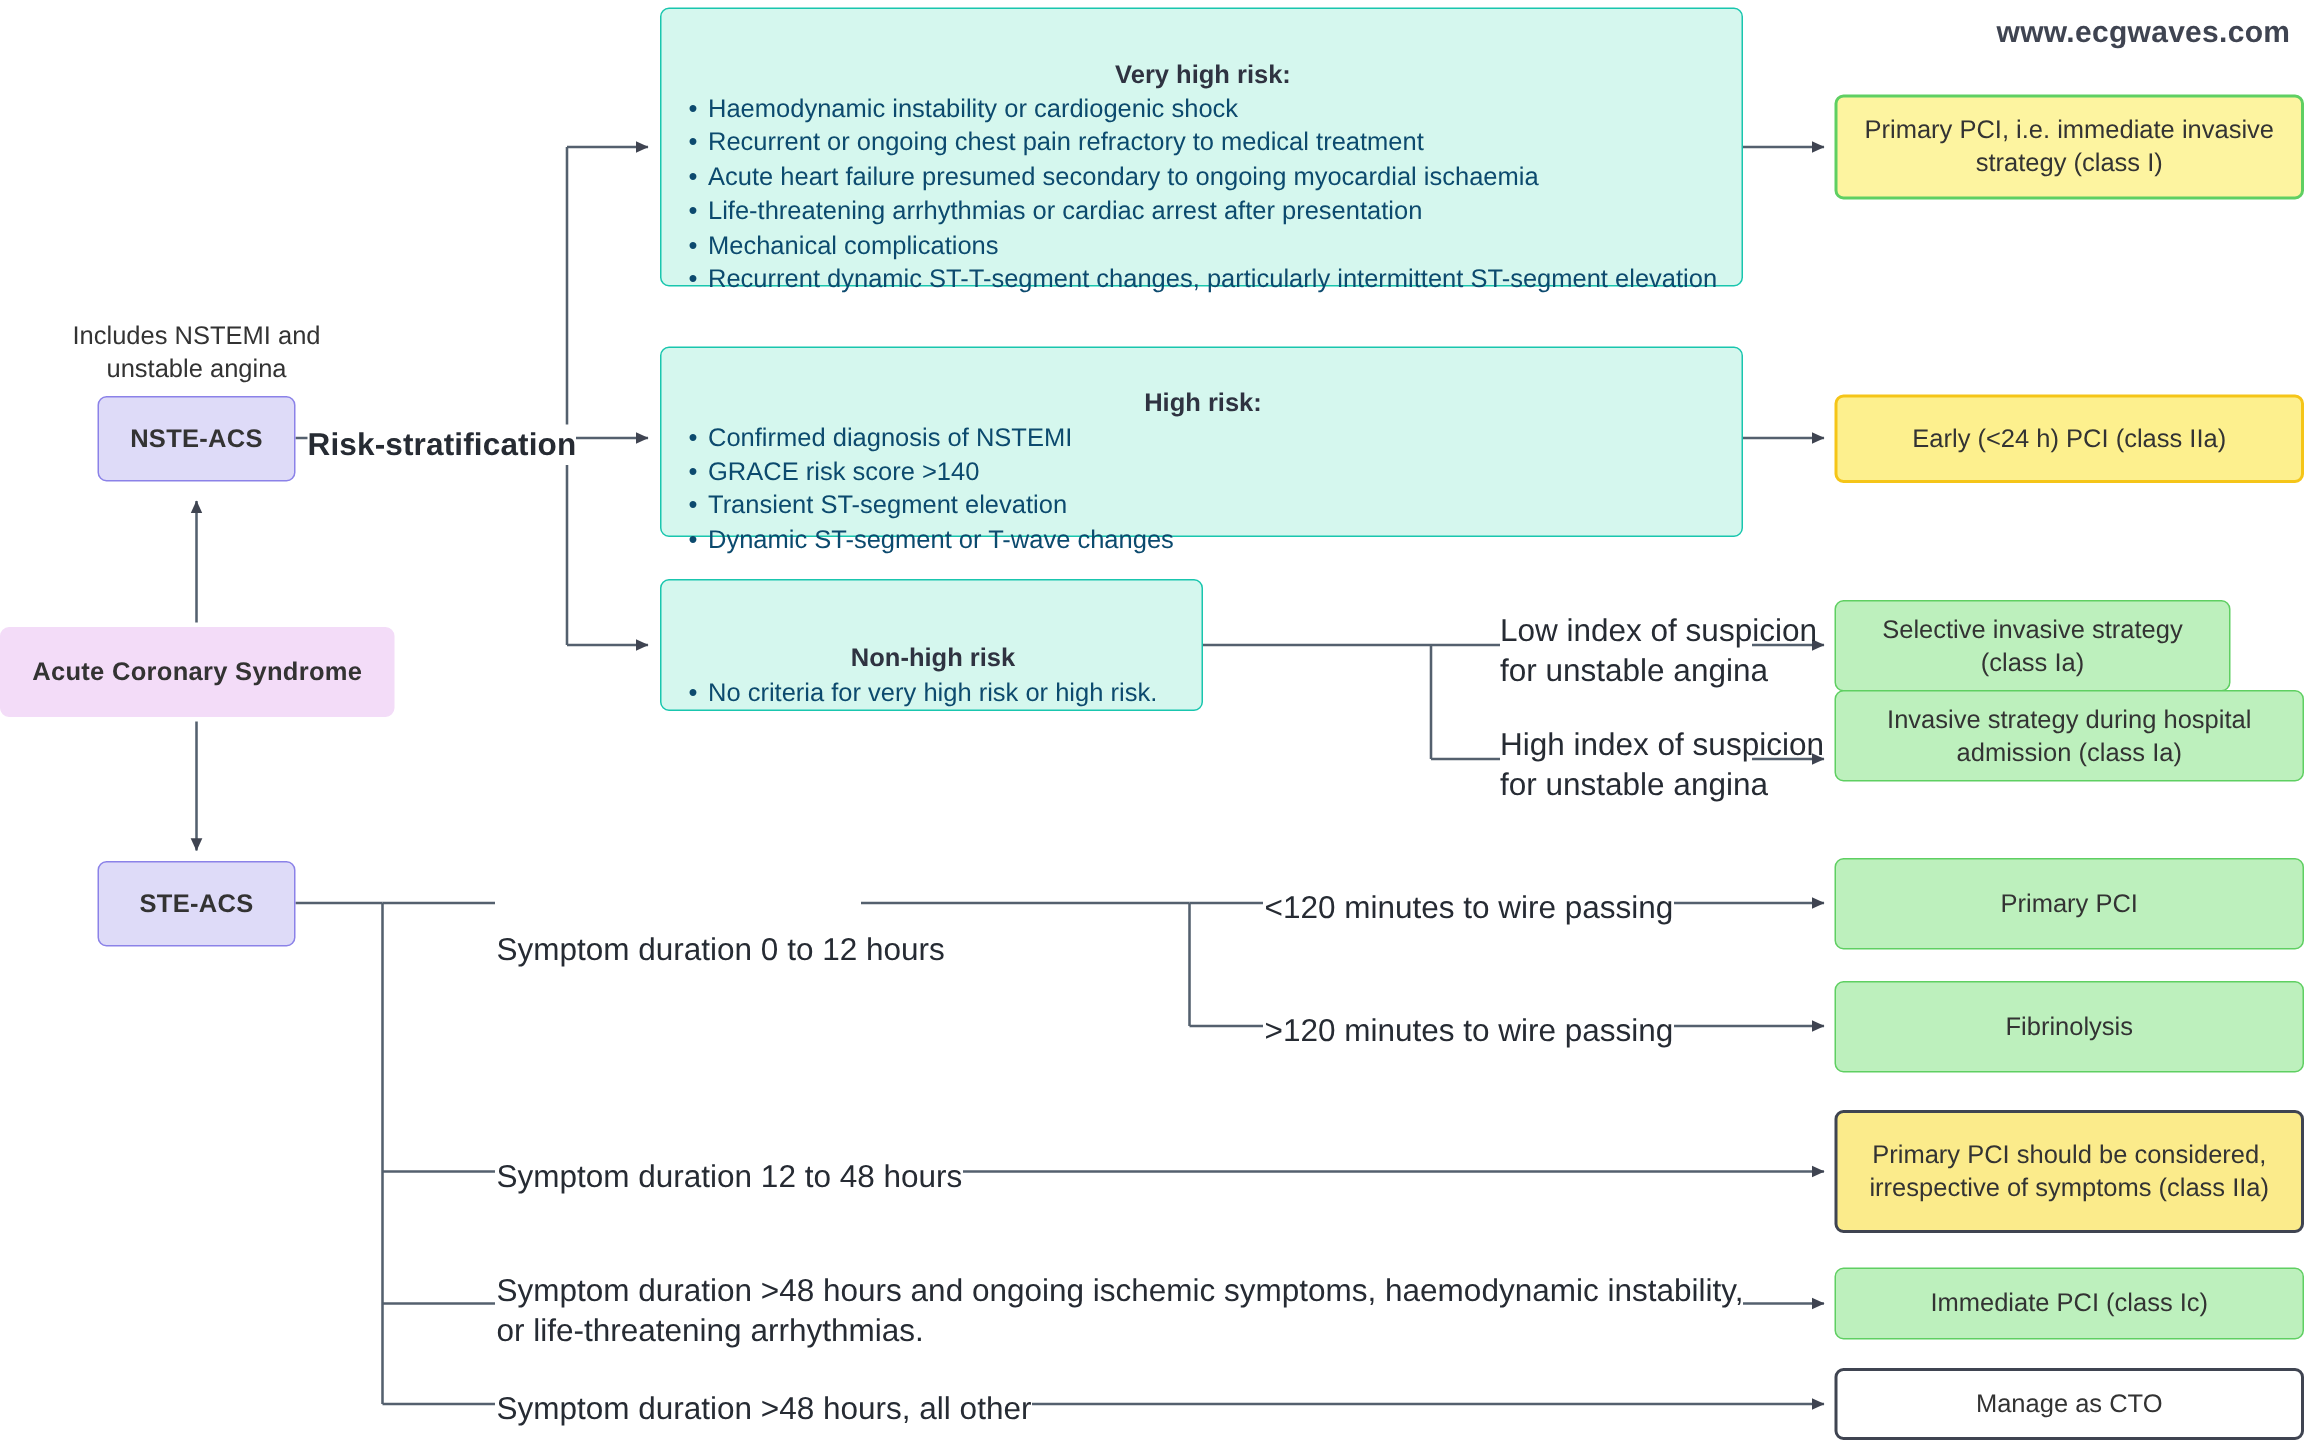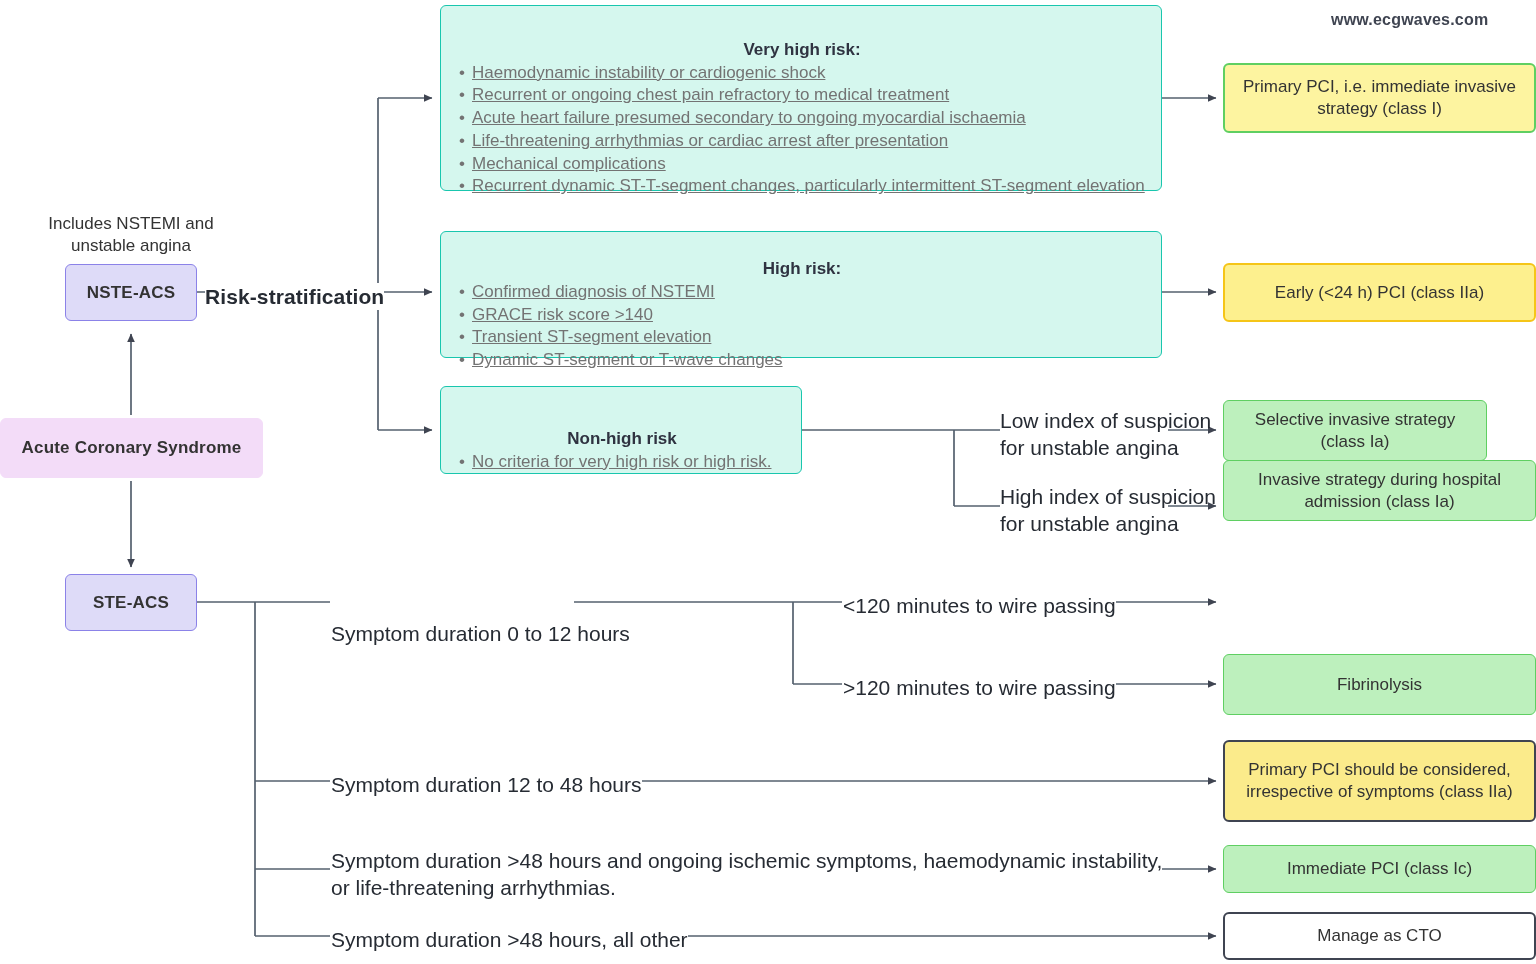--- a/index.html
+++ b/index.html
@@ -89,23 +89,22 @@
     margin-top: 41px;
   }
   .risk-list {
     margin: 0;
     padding: 0;
     list-style: none;
   }
   .risk-list li {
     position: relative;
     padding-left: 13px;
-    color: #737373;
+    color: #0c4a6e;
     margin: 0 0 1px 0;
-    text-decoration: underline;
   }
   .risk-list li::before {
     content: "\2022";
     position: absolute;
     left: 0;
     top: 0;
   }
   
   .elabel {
     position: absolute;
@@ -127,21 +126,21 @@
   .note {
     position: absolute;
     font-size: 17px;
     line-height: 1.3;
     color: #333333;
     text-align: center;
     white-space: pre;
   }
   .watermark {
     position: absolute;
-    font-size: 16px;
+    font-size: 20px;
     font-weight: bold;
     color: #3f4451;
     letter-spacing: .2px;
     white-space: nowrap;
   }
 </style>
 </head>
 <body>
 
 <div id="canvas">
@@ -258,20 +257,23 @@
   </div>
 
   <div class="node n-green" style="left:1223px; top:400px; width:264px; height:61px; padding:0 10px;">
     <span>Selective invasive strategy (class Ia)</span>
   </div>
 
   <div class="node n-green" style="left:1223px; top:460px; width:313px; height:61px; padding:0 10px;">
     <span>Invasive strategy during hospital admission (class Ia)</span>
   </div>
 
+  <div class="node n-green" style="left:1223px; top:572px; width:313px; height:61px; padding:0 10px;">
+    <span>Primary PCI</span>
+  </div>
 
   <div class="node n-green" style="left:1223px; top:654px; width:313px; height:61px; padding:0 10px;">
     <span>Fibrinolysis</span>
   </div>
 
   <div class="node n-yellow-dark" style="left:1223px; top:740px; width:313px; height:82px; padding:0 9px;">
     <span>Primary PCI should be considered, irrespective of symptoms (class IIa)</span>
   </div>
 
   <div class="node n-green" style="left:1223px; top:845px; width:313px; height:48px; padding:0 10px;">

